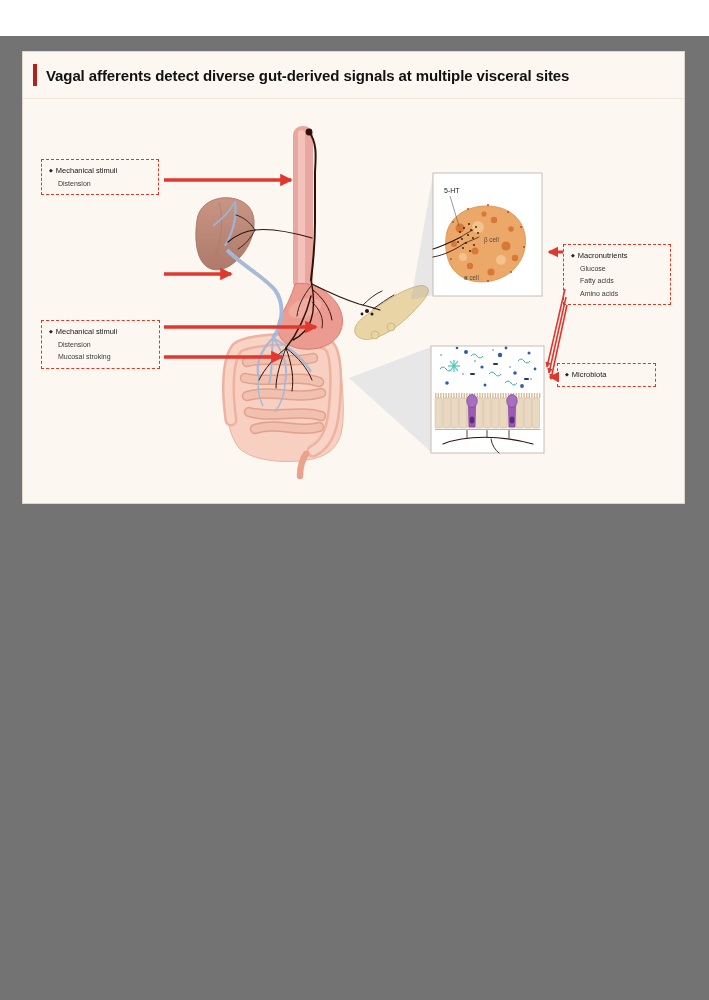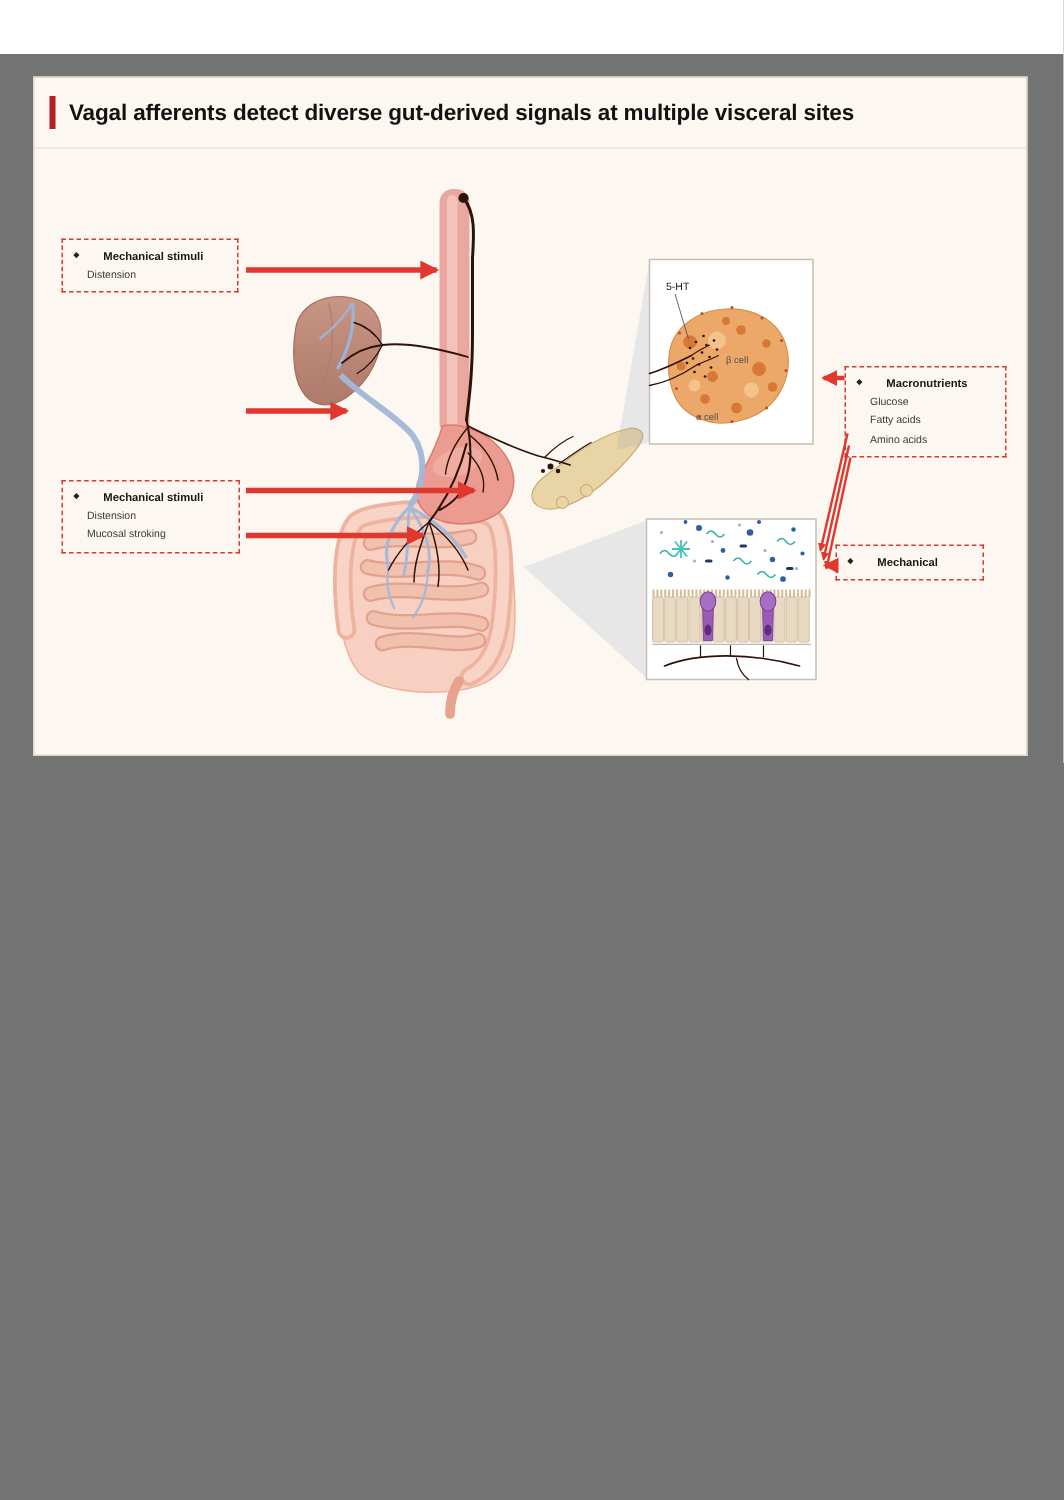--- a/index.html
+++ b/index.html
@@ -6,22 +6,22 @@
   .page{position:relative;width:709px;height:1000px;background:#737373;overflow:hidden;
         font-family:"Liberation Sans",sans-serif;margin-top:36px;}
   .panel{position:absolute;left:22px;top:15px;width:663px;height:453px;
          background:#fcf7f1;border:1px solid #ddd6cd;box-sizing:border-box;}
   .panel-header{position:absolute;left:0;top:0;right:0;height:46px;display:flex;
                 align-items:center;padding-left:10px;border-bottom:1px solid #efe5da;}
   .accent-bar{width:4px;height:22px;background:#b52020;margin-right:9px;flex:0 0 auto;}
   .fig-title{font-size:15px;font-weight:bold;color:#121212;letter-spacing:-0.1px;}
   svg{font-family:"Liberation Sans",sans-serif;}
   .lbox{position:absolute;border:1px dashed #d93a2b;padding:4px 7px;box-sizing:border-box;}
-  .lbox-head{font-size:7.5px;font-weight:bold;color:#161616;line-height:1.8;
-             display:flex;align-items:center;gap:16px;}
+  .lbox-head{font-size:7.5px;font-weight:normal;color:#161616;line-height:1.8;
+             display:flex;align-items:center;gap:3px;}
   .diamond{font-size:5px;line-height:1;color:#222;}
   .lbox-item{font-size:7px;color:#3a3a3a;line-height:1.8;margin-left:9px;}
 </style>
 </head>
 <body>
 
 <div class="page">
   <div class="panel">
 
     <div class="panel-header">
@@ -307,18 +307,18 @@
         <span>Macronutrients</span>
       </div>
       <div class="lbox-item">Glucose</div>
       <div class="lbox-item">Fatty acids</div>
       <div class="lbox-item">Amino acids</div>
     </div>
 
     <div class="lbox" style="left:534px;top:311px;width:99px;">
       <div class="lbox-head">
         <span class="diamond">◆</span>
-        <span>Mechanical</span>
+        <span>Microbiota</span>
       </div>
     </div>
 
   </div>
 </div>
 
 </body></html>

